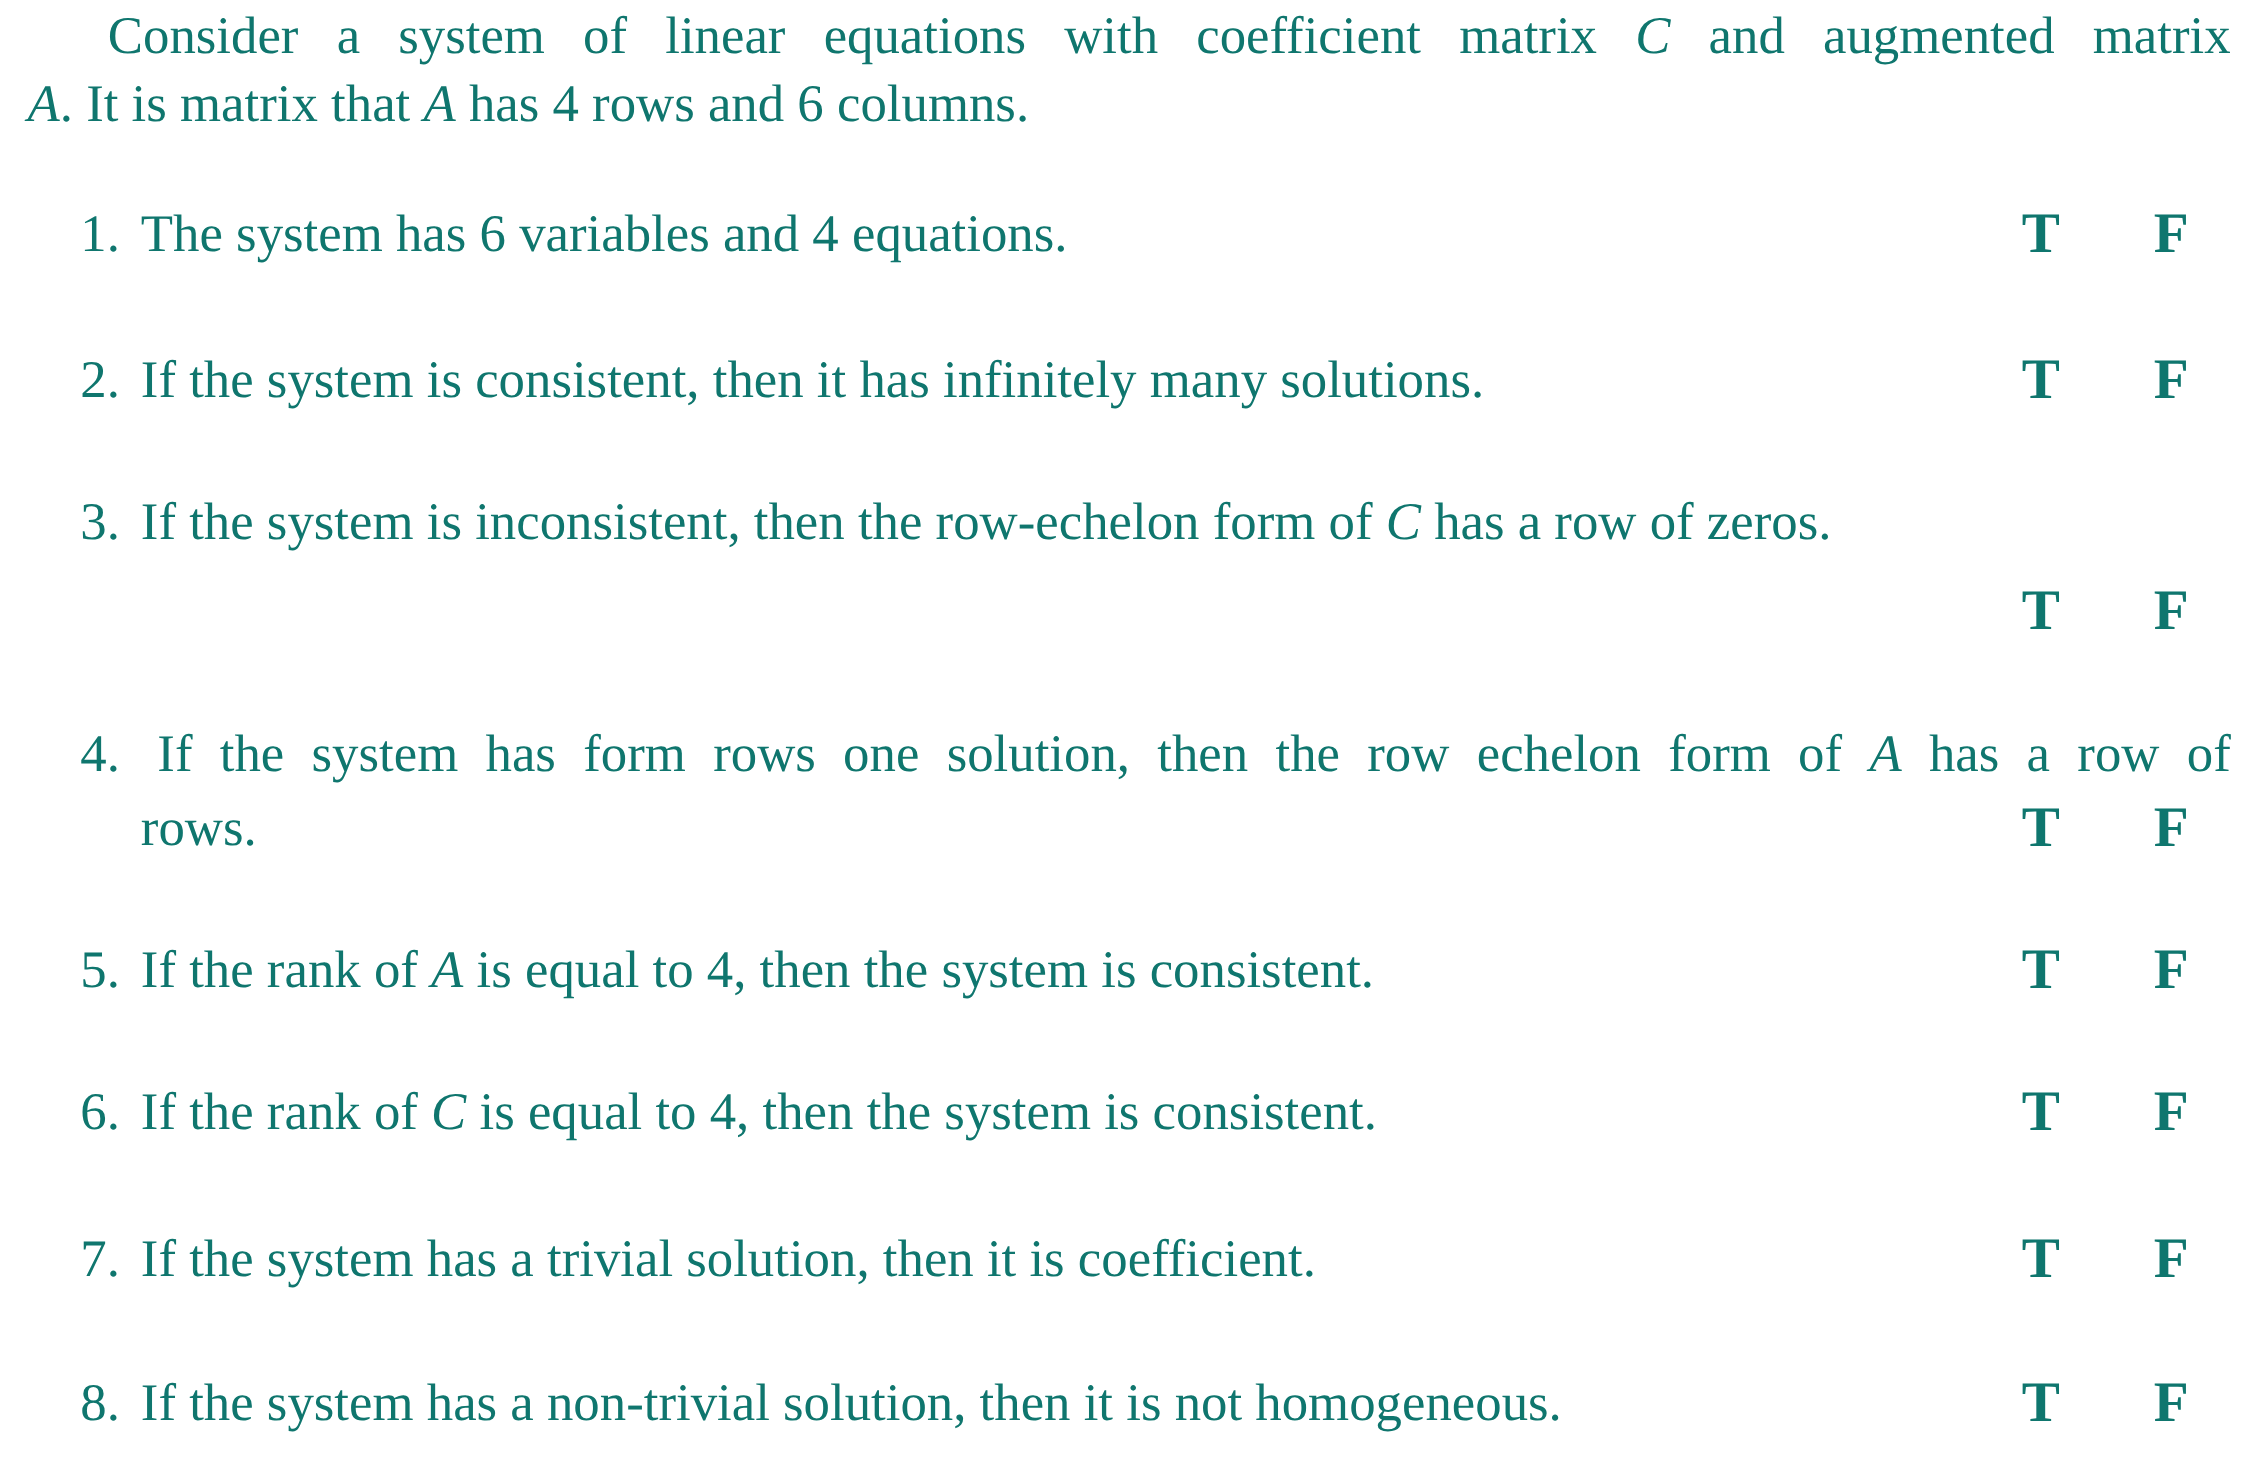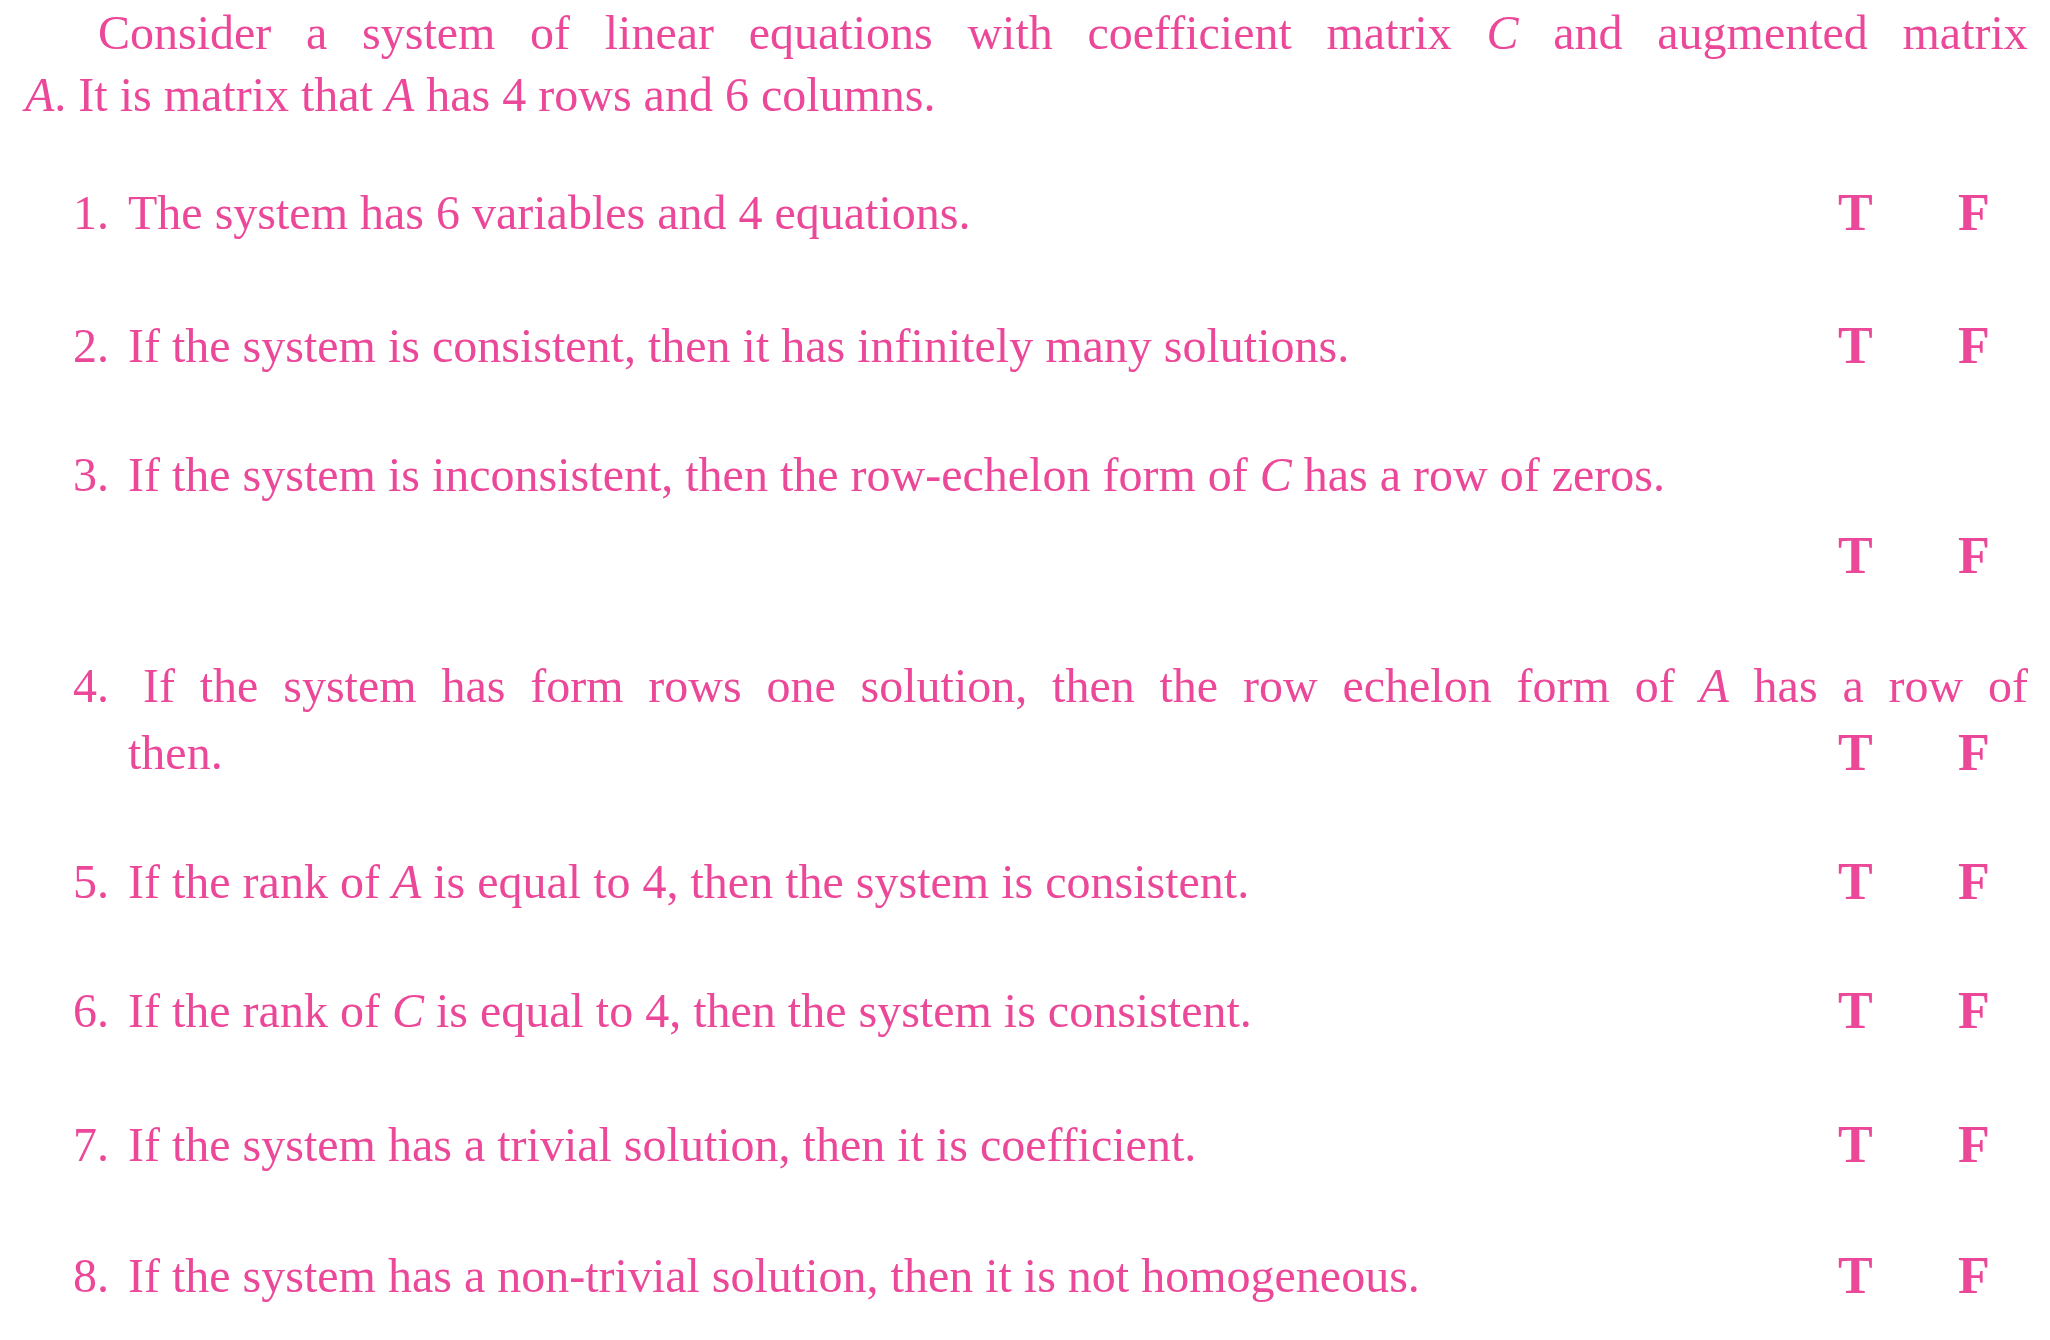--- a/index.html
+++ b/index.html
@@ -5,21 +5,21 @@
   html, body {
     margin: 0;
     padding: 0;
     background: #ffffff;
   }
   .page {
     position: relative;
     width: 2050px;
     height: 1340px;
     background: #ffffff;
-    color: #ec4899;
+    color: #0f766e;
     font-family: "Liberation Serif", "DejaVu Serif", serif;
     font-size: 48px;
     overflow: hidden;
   }
   .row {
     position: absolute;
     left: 0;
     width: 2050px;
     height: 66px;
     line-height: 66px;
@@ -113,21 +113,21 @@
           <span>form</span>
           <span>of</span>
           <span class="it">A</span>
           <span>has</span>
           <span>a</span>
           <span>row</span>
           <span>of</span>
         </div>
       </div>
       <div class="row" style="top: 720px;">
-        <span class="qtext"><span>then.</span></span>
+        <span class="qtext"><span>rows.</span></span>
         <span class="tf tf-t">T</span>
         <span class="tf tf-f">F</span>
       </div>
       <div class="row" style="top: 849px;">
         <span class="qnum">5.</span>
         <span class="qtext"><span>If the rank of </span><span class="it">A</span><span> is equal to 4, then the system is consistent.</span></span>
         <span class="tf tf-t">T</span>
         <span class="tf tf-f">F</span>
       </div>
       <div class="row" style="top: 978px;">

